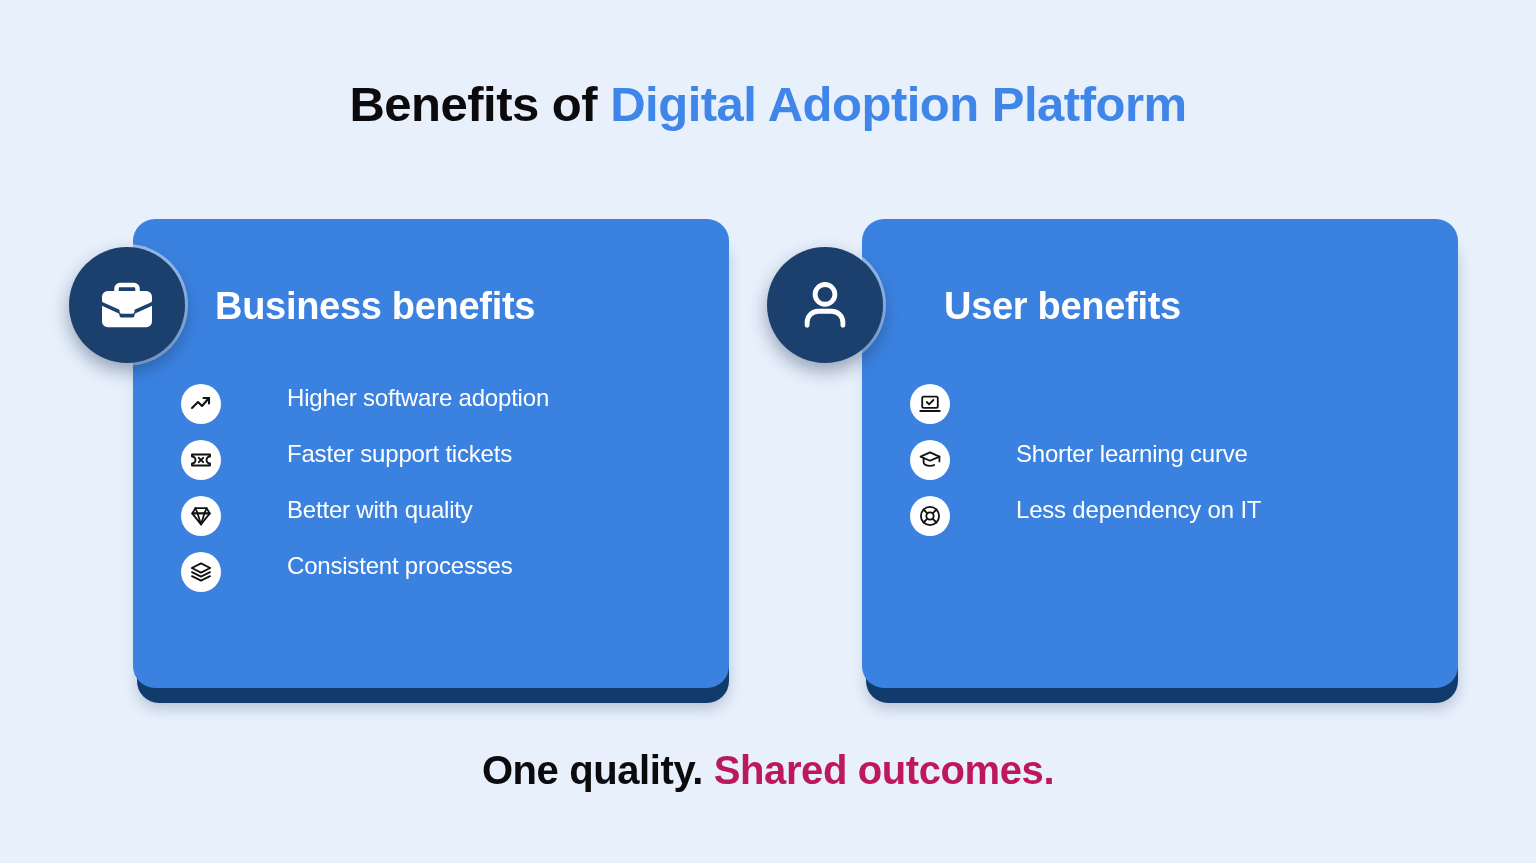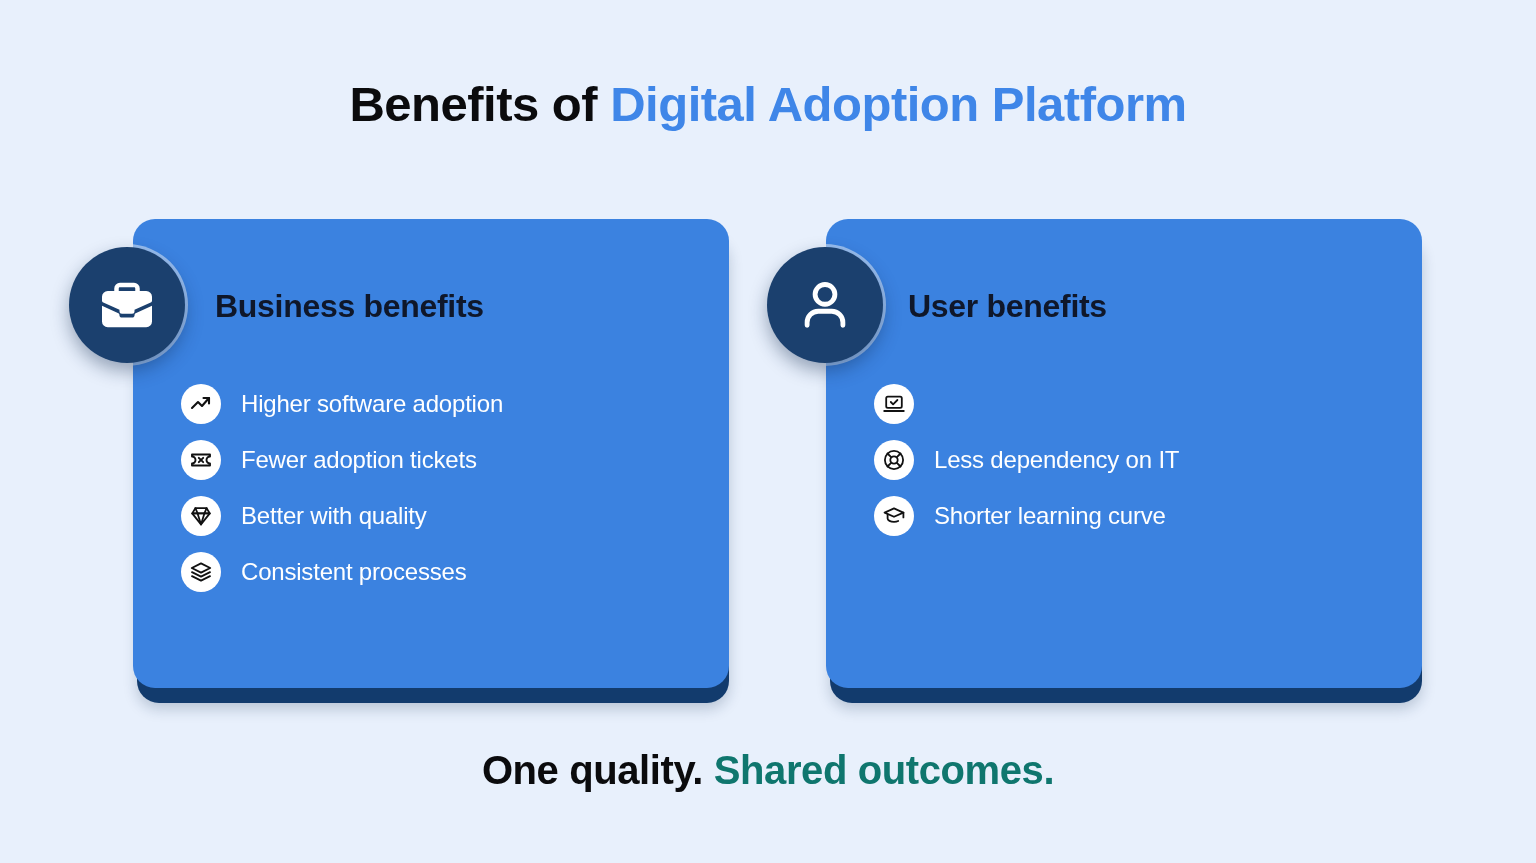--- a/index.html
+++ b/index.html
@@ -46,21 +46,21 @@
     width: 1536px;
     height: 500px;
   }
 
   .card-wrap {
     position: absolute;
     top: 0;
     height: 485px;
   }
   .card-wrap.left  { left: 133px;  width: 596px; }
-  .card-wrap.right { left: 826px;  width: 596px; }
+  .card-wrap.right { left: 862px;  width: 596px; }
 
   
   .card-plate {
     position: absolute;
     left: 4px;
     top: 15px;
     width: 592px;
     height: 469px;
     background: #123b6d;
     border-radius: 22px;
@@ -79,24 +79,24 @@
 
   .card-head {
     position: absolute;
     left: 0;
     top: 58px;
     height: 58px;
     display: flex;
     align-items: center;
   }
   .card-title {
-    font-size: 32px;
+    font-size: 38px;
     font-weight: 700;
     letter-spacing: -0.3px;
-    color: #0f172a;
+    color: #ffffff;
     white-space: nowrap;
     margin-left: 82px;
   }
 
   
   .badge {
     position: absolute;
     top: 247px;
     width: 116px;
     height: 116px;
@@ -115,23 +115,23 @@
 
   
   .benefits {
     position: absolute;
     left: 48px;
     top: 165px;
     right: 20px;
   }
   .benefit-row {
     display: flex;
-    align-items: center;
     height: 40px;
     margin-bottom: 16px;
+    gap: 46px;
   }
   .benefit-row:last-child { margin-bottom: 0; }
 
   .benefit-icon {
     flex: 0 0 auto;
     width: 40px;
     height: 40px;
     border-radius: 50%;
     background: #ffffff;
     display: flex;
@@ -155,21 +155,21 @@
     top: 748px;
     left: 0;
     width: 1536px;
     text-align: center;
     font-size: 40px;
     font-weight: 700;
     letter-spacing: -0.4px;
     color: #0b0b0d;
     white-space: nowrap;
   }
-  .tagline .accent { color: #0f766e; }
+  .tagline .accent { color: #be185d; }
 </style>
 </head>
 <body>
 
 <div class="stage">
 
   <h1 class="page-heading">
     <span>Benefits of </span><span class="accent">Digital Adoption Platform</span>
   </h1>
 
@@ -196,21 +196,21 @@
           </div>
 
           <div class="benefit-row">
             <span class="benefit-icon">
               <svg width="24" height="24" viewBox="0 0 24 24" fill="none" stroke="#111" stroke-width="1.9" stroke-linecap="round" stroke-linejoin="round">
                 <path d="M3 8.5V6.5h18v2a2.6 2.6 0 0 0 0 7v2H3v-2a2.6 2.6 0 0 0 0-7z"></path>
                 <line x1="9.8" y1="9.8" x2="14.2" y2="14.2"></line>
                 <line x1="14.2" y1="9.8" x2="9.8" y2="14.2"></line>
               </svg>
             </span>
-            <span class="benefit-label">Fewer adoption tickets</span>
+            <span class="benefit-label">Faster support tickets</span>
           </div>
 
 
           <div class="benefit-row">
             <span class="benefit-icon">
               <svg width="24" height="24" viewBox="0 0 24 24" fill="none" stroke="#111" stroke-width="1.8" stroke-linecap="round" stroke-linejoin="round">
                 <path d="M3.2 9.4h17.6L12 20.4z"></path>
                 <path d="M6.4 4.2h11.2l3.2 5.2H3.2z"></path>
                 <line x1="6.4" y1="4.2" x2="8.6" y2="9.4"></line>
                 <line x1="17.6" y1="4.2" x2="15.4" y2="9.4"></line>
@@ -253,40 +253,40 @@
                 <polyline points="8.8 10 11.1 12.3 15.4 8"></polyline>
                 <line x1="2.2" y1="19" x2="21.8" y2="19"></line>
               </svg>
             </span>
           </div>
 
 
           <div class="benefit-row">
             <span class="benefit-icon">
               <svg width="24" height="24" viewBox="0 0 24 24" fill="none" stroke="#111" stroke-width="1.8" stroke-linecap="round" stroke-linejoin="round">
+                <path d="M12 4.4 2.6 8.6 12 12.8l9.4-4.2z"></path>
+                <path d="M5.6 10.4v4.1c0 1.9 2.9 3.4 6.4 3.4 1.6 0 3.1-.3 4.2-.9"></path>
+                <line x1="21.4" y1="8.6" x2="21.4" y2="13.4"></line>
+              </svg>
+            </span>
+            <span class="benefit-label">Shorter learning curve</span>
+          </div>
+
+          <div class="benefit-row">
+            <span class="benefit-icon">
+              <svg width="24" height="24" viewBox="0 0 24 24" fill="none" stroke="#111" stroke-width="1.8" stroke-linecap="round" stroke-linejoin="round">
                 <circle cx="12" cy="12" r="9.1"></circle>
                 <circle cx="12" cy="12" r="3.7"></circle>
                 <line x1="5.5" y1="5.5" x2="9.4" y2="9.4"></line>
                 <line x1="14.6" y1="14.6" x2="18.5" y2="18.5"></line>
                 <line x1="18.5" y1="5.5" x2="14.6" y2="9.4"></line>
                 <line x1="9.4" y1="14.6" x2="5.5" y2="18.5"></line>
               </svg>
             </span>
             <span class="benefit-label">Less dependency on IT</span>
-          </div>
-
-          <div class="benefit-row">
-            <span class="benefit-icon">
-              <svg width="24" height="24" viewBox="0 0 24 24" fill="none" stroke="#111" stroke-width="1.8" stroke-linecap="round" stroke-linejoin="round">
-                <path d="M12 4.4 2.6 8.6 12 12.8l9.4-4.2z"></path>
-                <path d="M5.6 10.4v4.1c0 1.9 2.9 3.4 6.4 3.4 1.6 0 3.1-.3 4.2-.9"></path>
-                <line x1="21.4" y1="8.6" x2="21.4" y2="13.4"></line>
-              </svg>
-            </span>
-            <span class="benefit-label">Shorter learning curve</span>
           </div>
 
 
         </div>
       </div>
     </div>
 
   </div>
 
   <div class="badge left">

